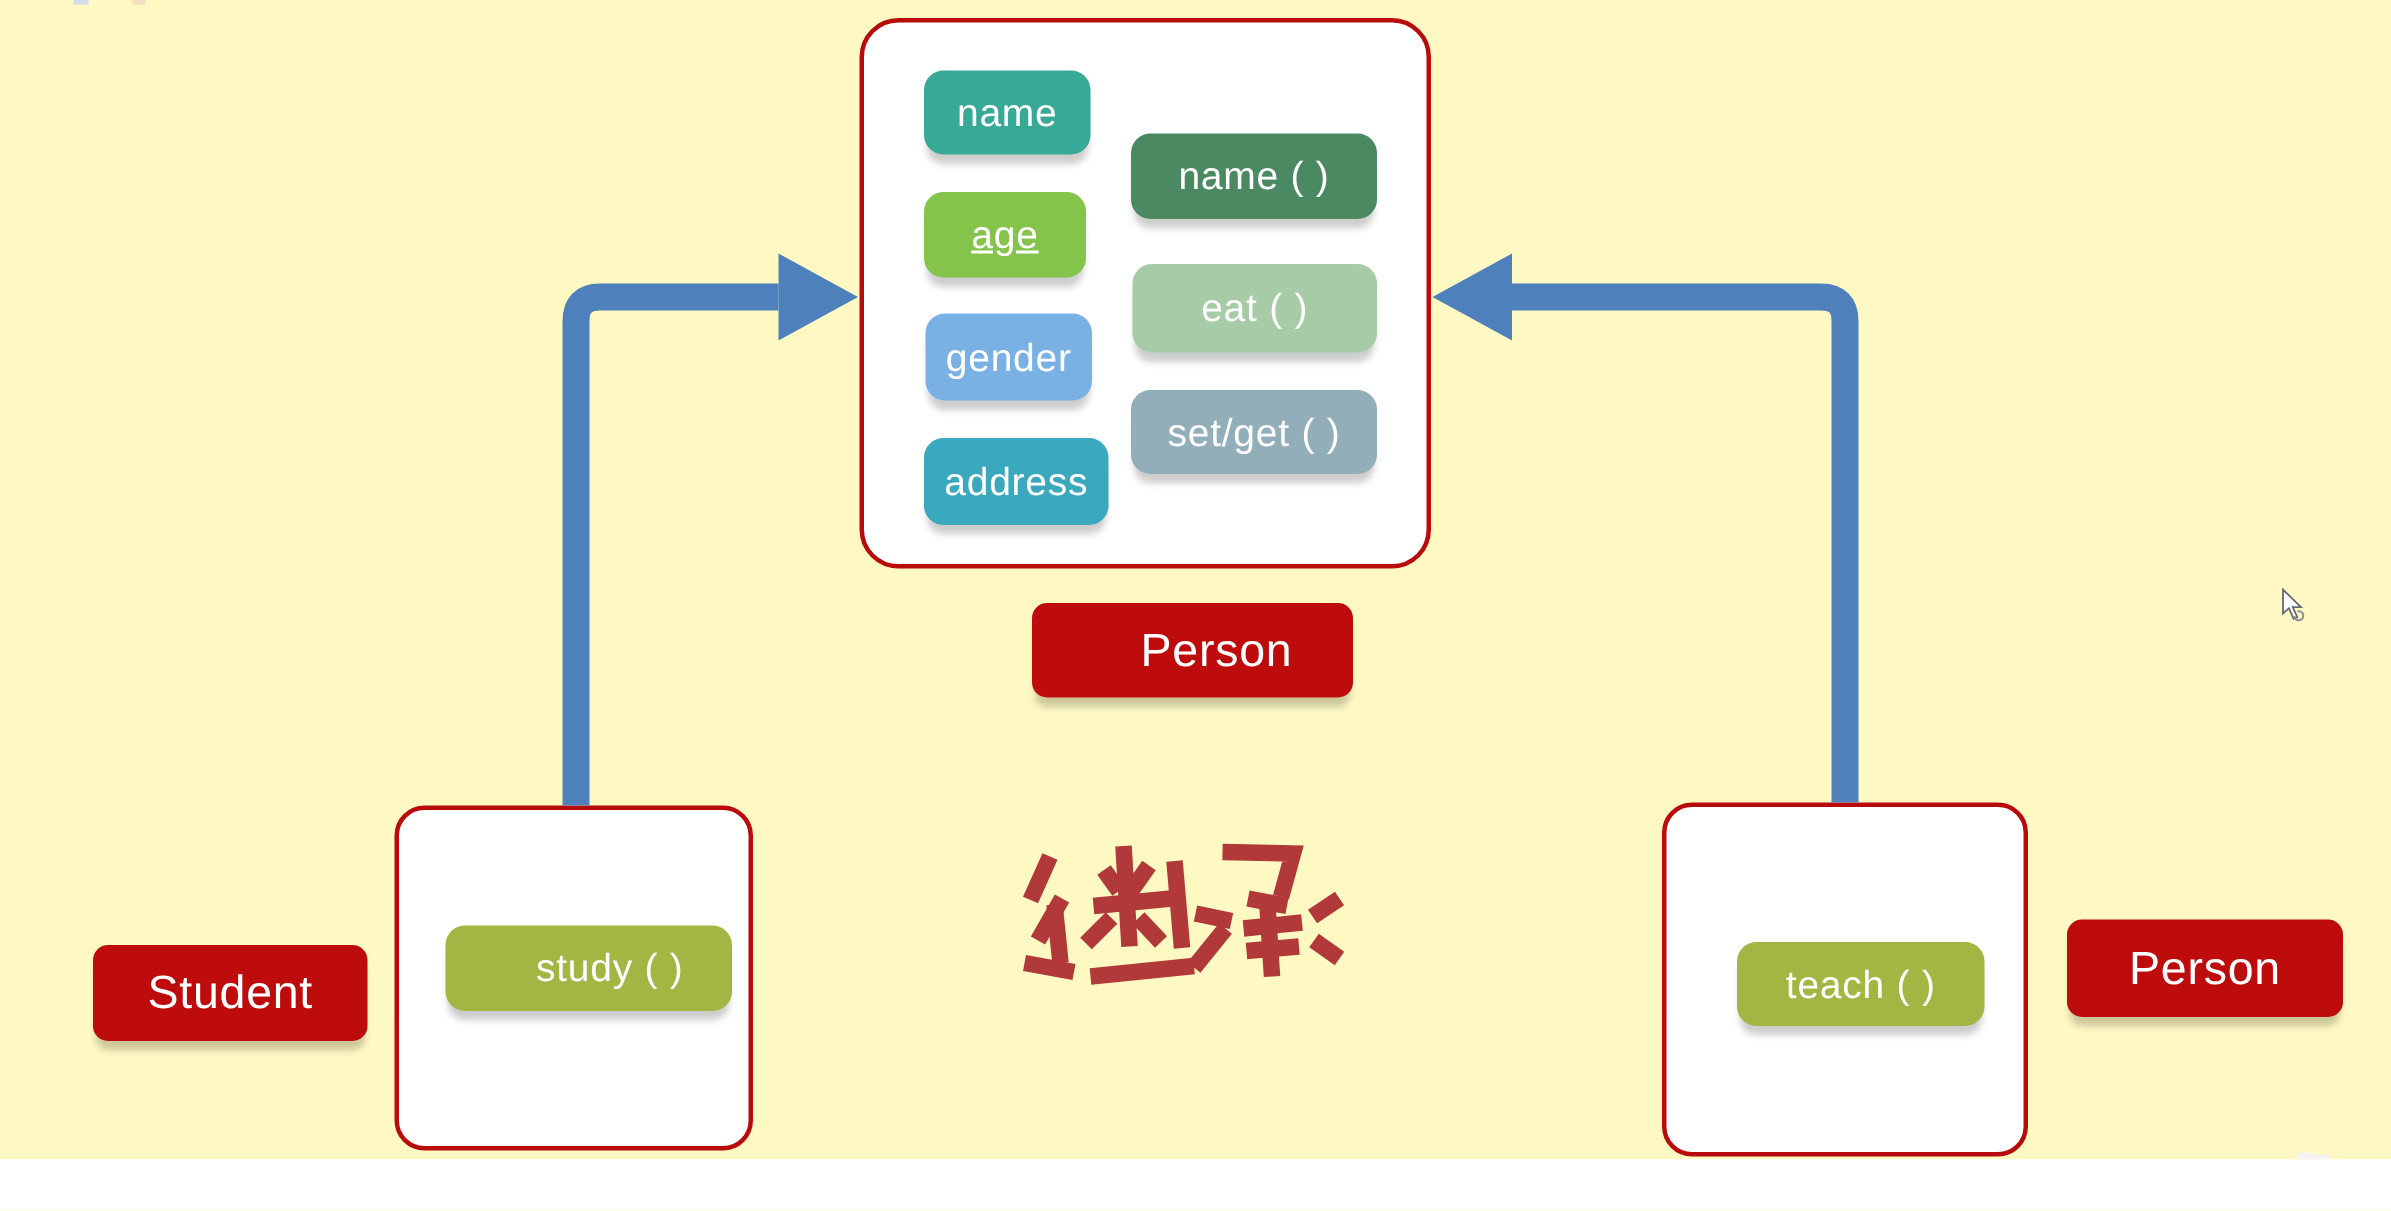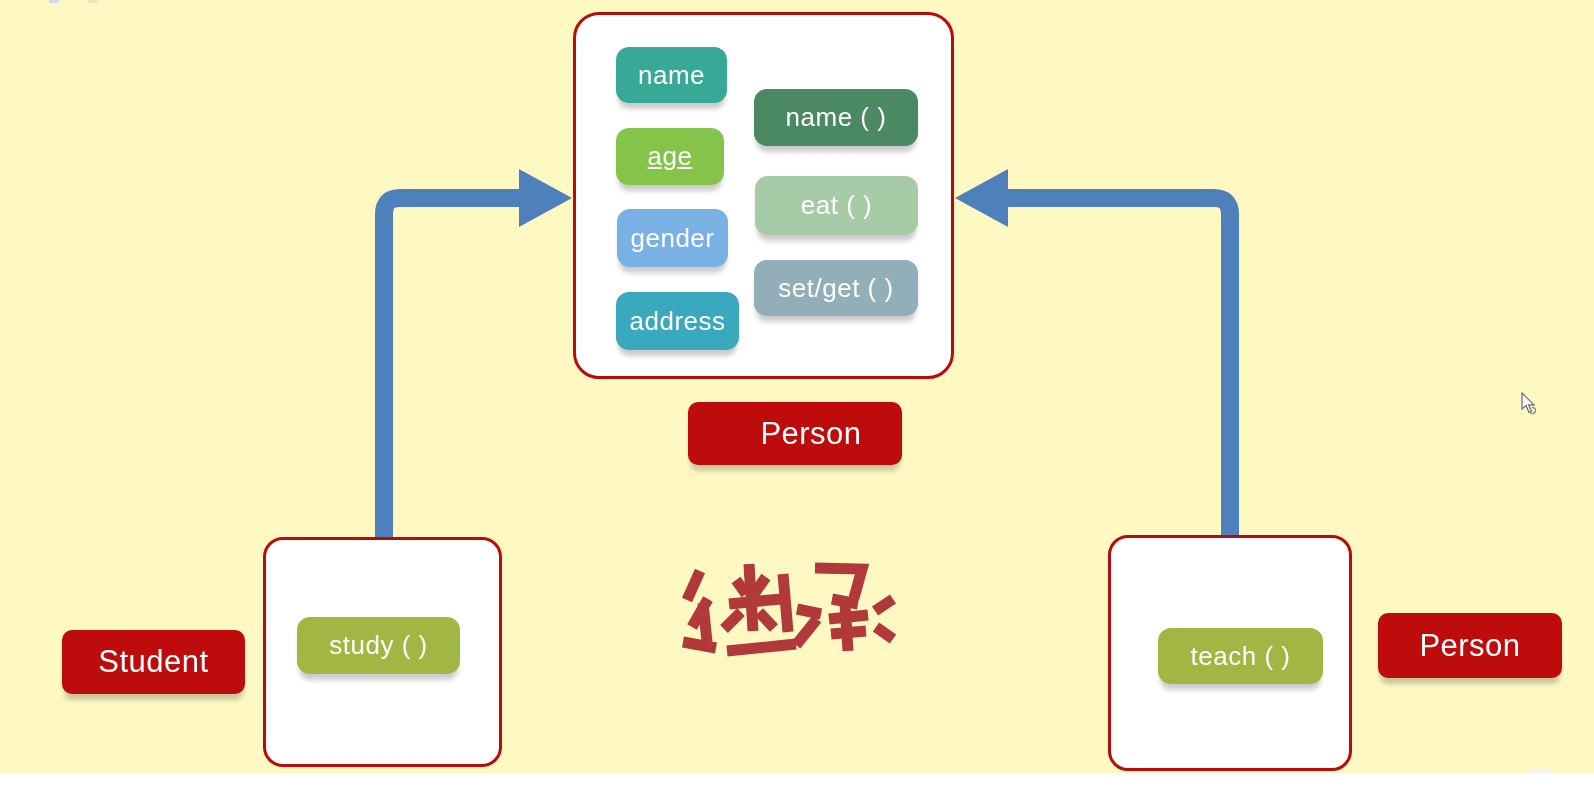--- a/index.html
+++ b/index.html
@@ -52,21 +52,21 @@
     <div class="chip" style="left: 41px; top: 194px; width: 111px; height: 58px; background-color: rgb(121, 177, 228);">gender</div>
     <div class="chip" style="left: 40px; top: 277px; width: 123px; height: 58px; background-color: rgb(58, 168, 189);">address</div>
     <div class="chip" style="left: 178px; top: 74px; width: 164px; height: 57px; background-color: rgb(74, 137, 98);">name ( )</div>
     <div class="chip" style="left: 179px; top: 161px; width: 163px; height: 59px; background-color: rgb(166, 203, 166);">eat ( )</div>
     <div class="chip" style="left: 178px; top: 245px; width: 164px; height: 56px; background-color: rgb(146, 174, 185);">set/get ( )</div>
   </div>
 
   <div class="class-label" style="left:688px;top:402px;width:182px;height:63px;padding-left:32px;">Person</div>
 
   <div class="class-box student-box">
-    <div class="chip" style="left: 31px; top: 77px; width: 163px; height: 57px; background-color: rgb(162, 182, 67);">study ( )</div>
+    <div class="chip" style="left: 31px; top: 77px; width: 163px; height: 57px; background-color: rgb(162, 182, 67); padding-left: 28px;">study ( )</div>
   </div>
   <div class="class-label" style="left:62px;top:610px;width:183px;height:64px;margin-top:20px;">Student</div>
 
   <div class="class-box teacher-box">
     <div class="chip" style="left: 47px; top: 69px; width: 165px; height: 56px; background-color: rgb(162, 182, 67); margin-top: 21px;">teach ( )</div>
   </div>
   <div class="class-label" style="left:1378px;top:613px;width:184px;height:65px;">Person</div>
 
   <svg class="overlay-svg" width="1594" height="807" viewBox="0 0 1594 807">
 

